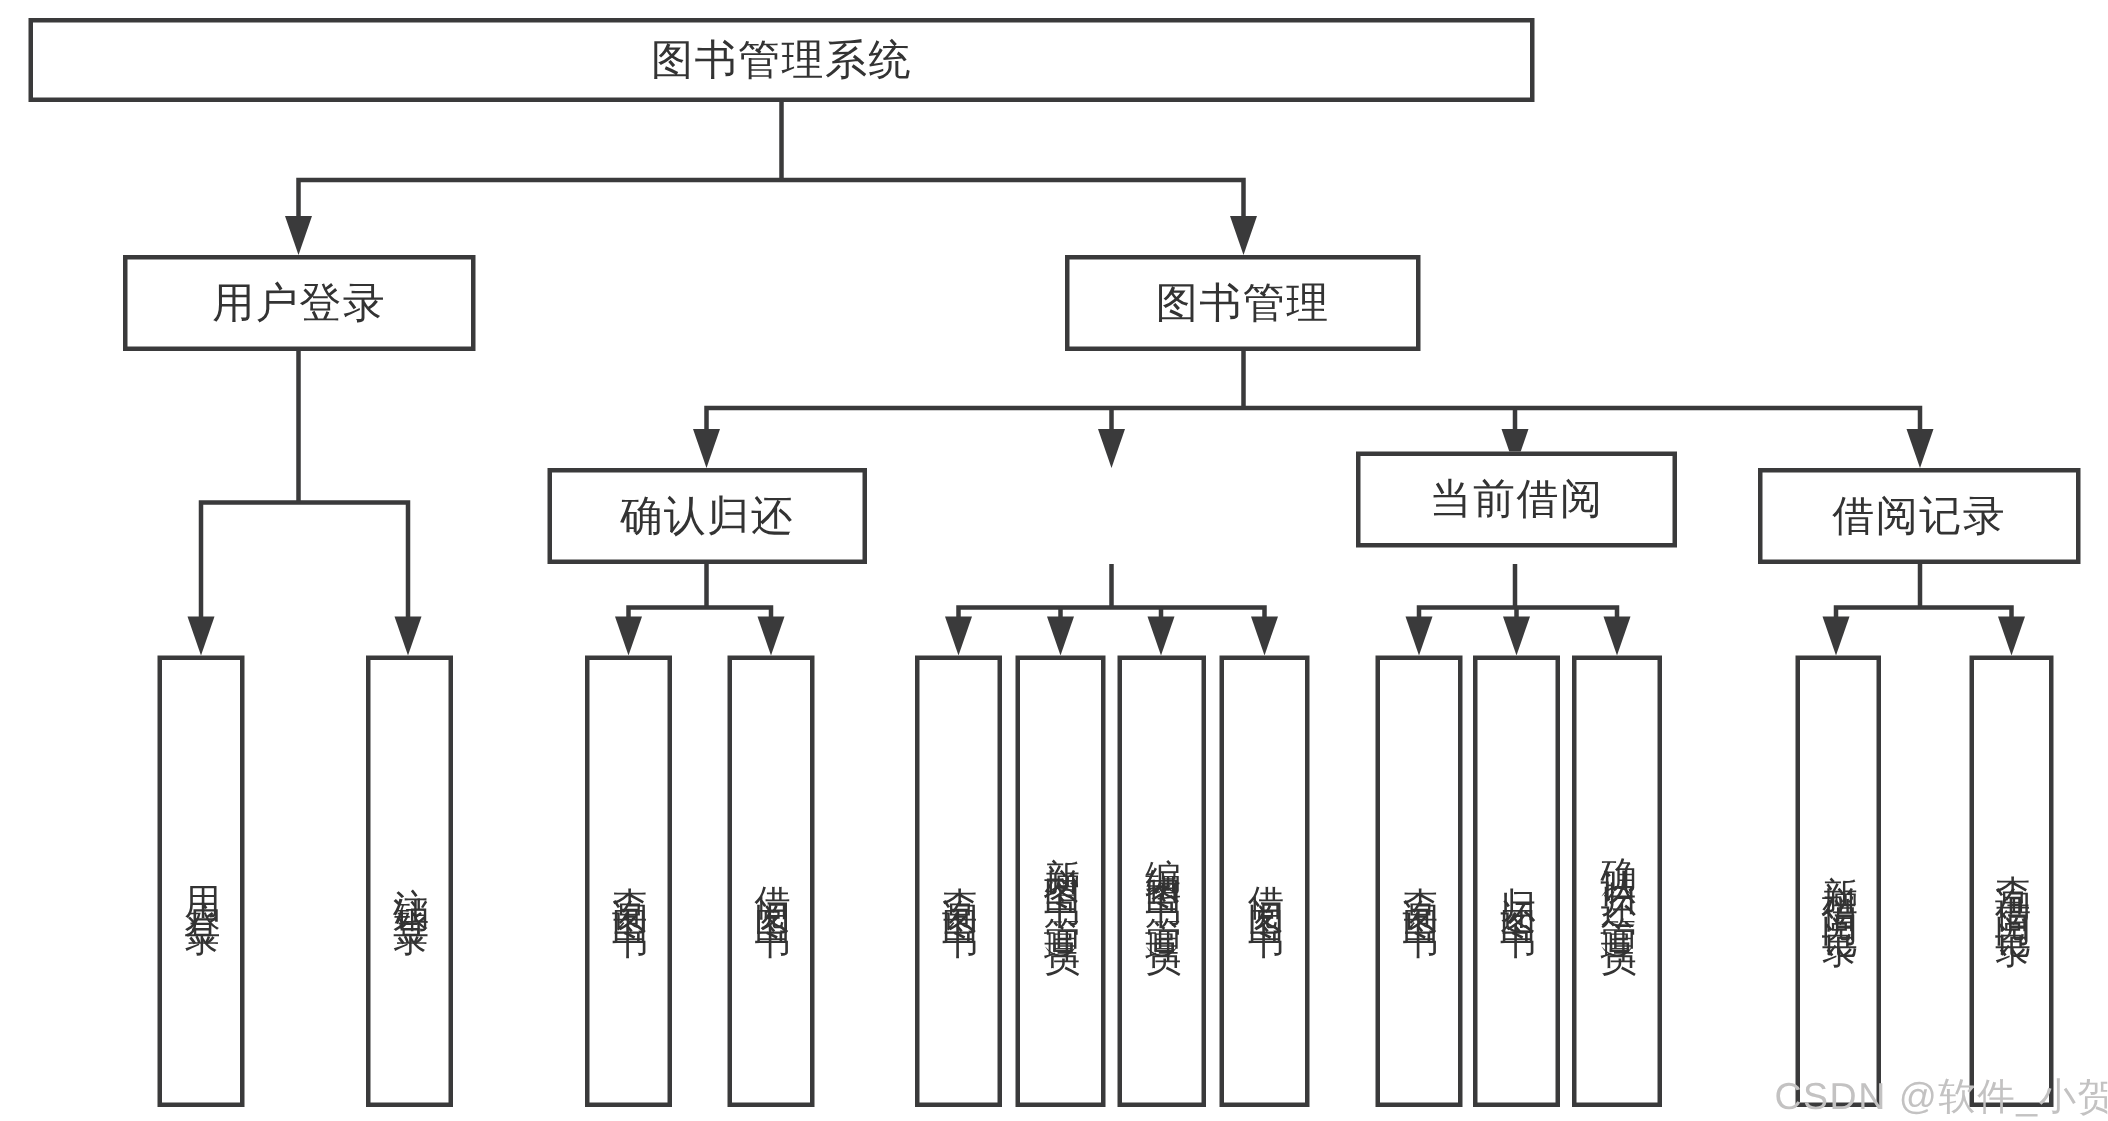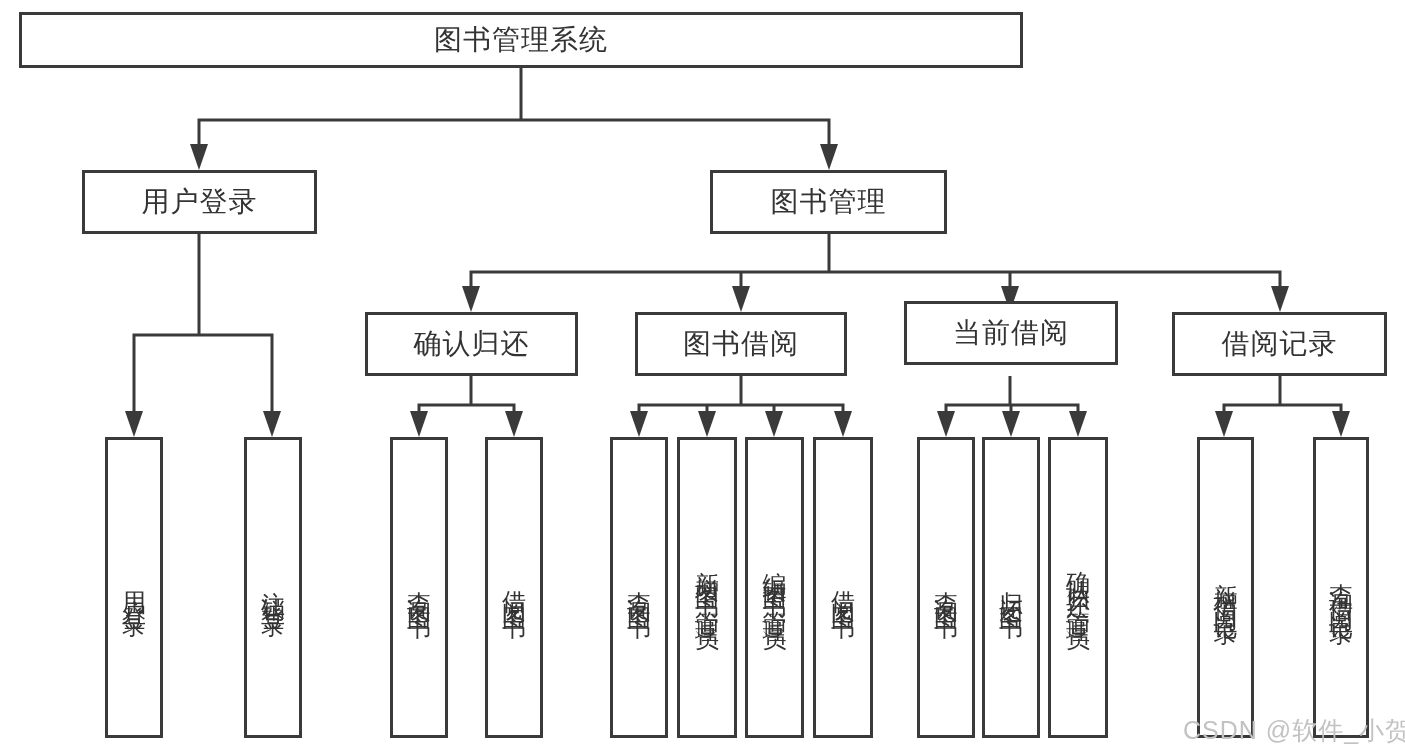--- a/index.html
+++ b/index.html
@@ -126,23 +126,20 @@
   <div class="node h" id="n-user-login">
     <span>用户登录</span>
   </div>
   <div class="node h" id="n-book-mgmt">
     <span>图书管理</span>
   </div>
 
   <div class="node h" id="n-new-book">
     <span>确认归还</span>
   </div>
-  <div class="node h" id="n-book-borrow">
-    <span>图书借阅</span>
-  </div>
   <div class="node h" id="n-current-borrow">
     <span>当前借阅</span>
   </div>
   <div class="node h" id="n-borrow-record">
     <span>借阅记录</span>
   </div>
 
   <div class="node v leaf" id="l-login">
     <span class="vtext">用户登录</span>
   </div>

